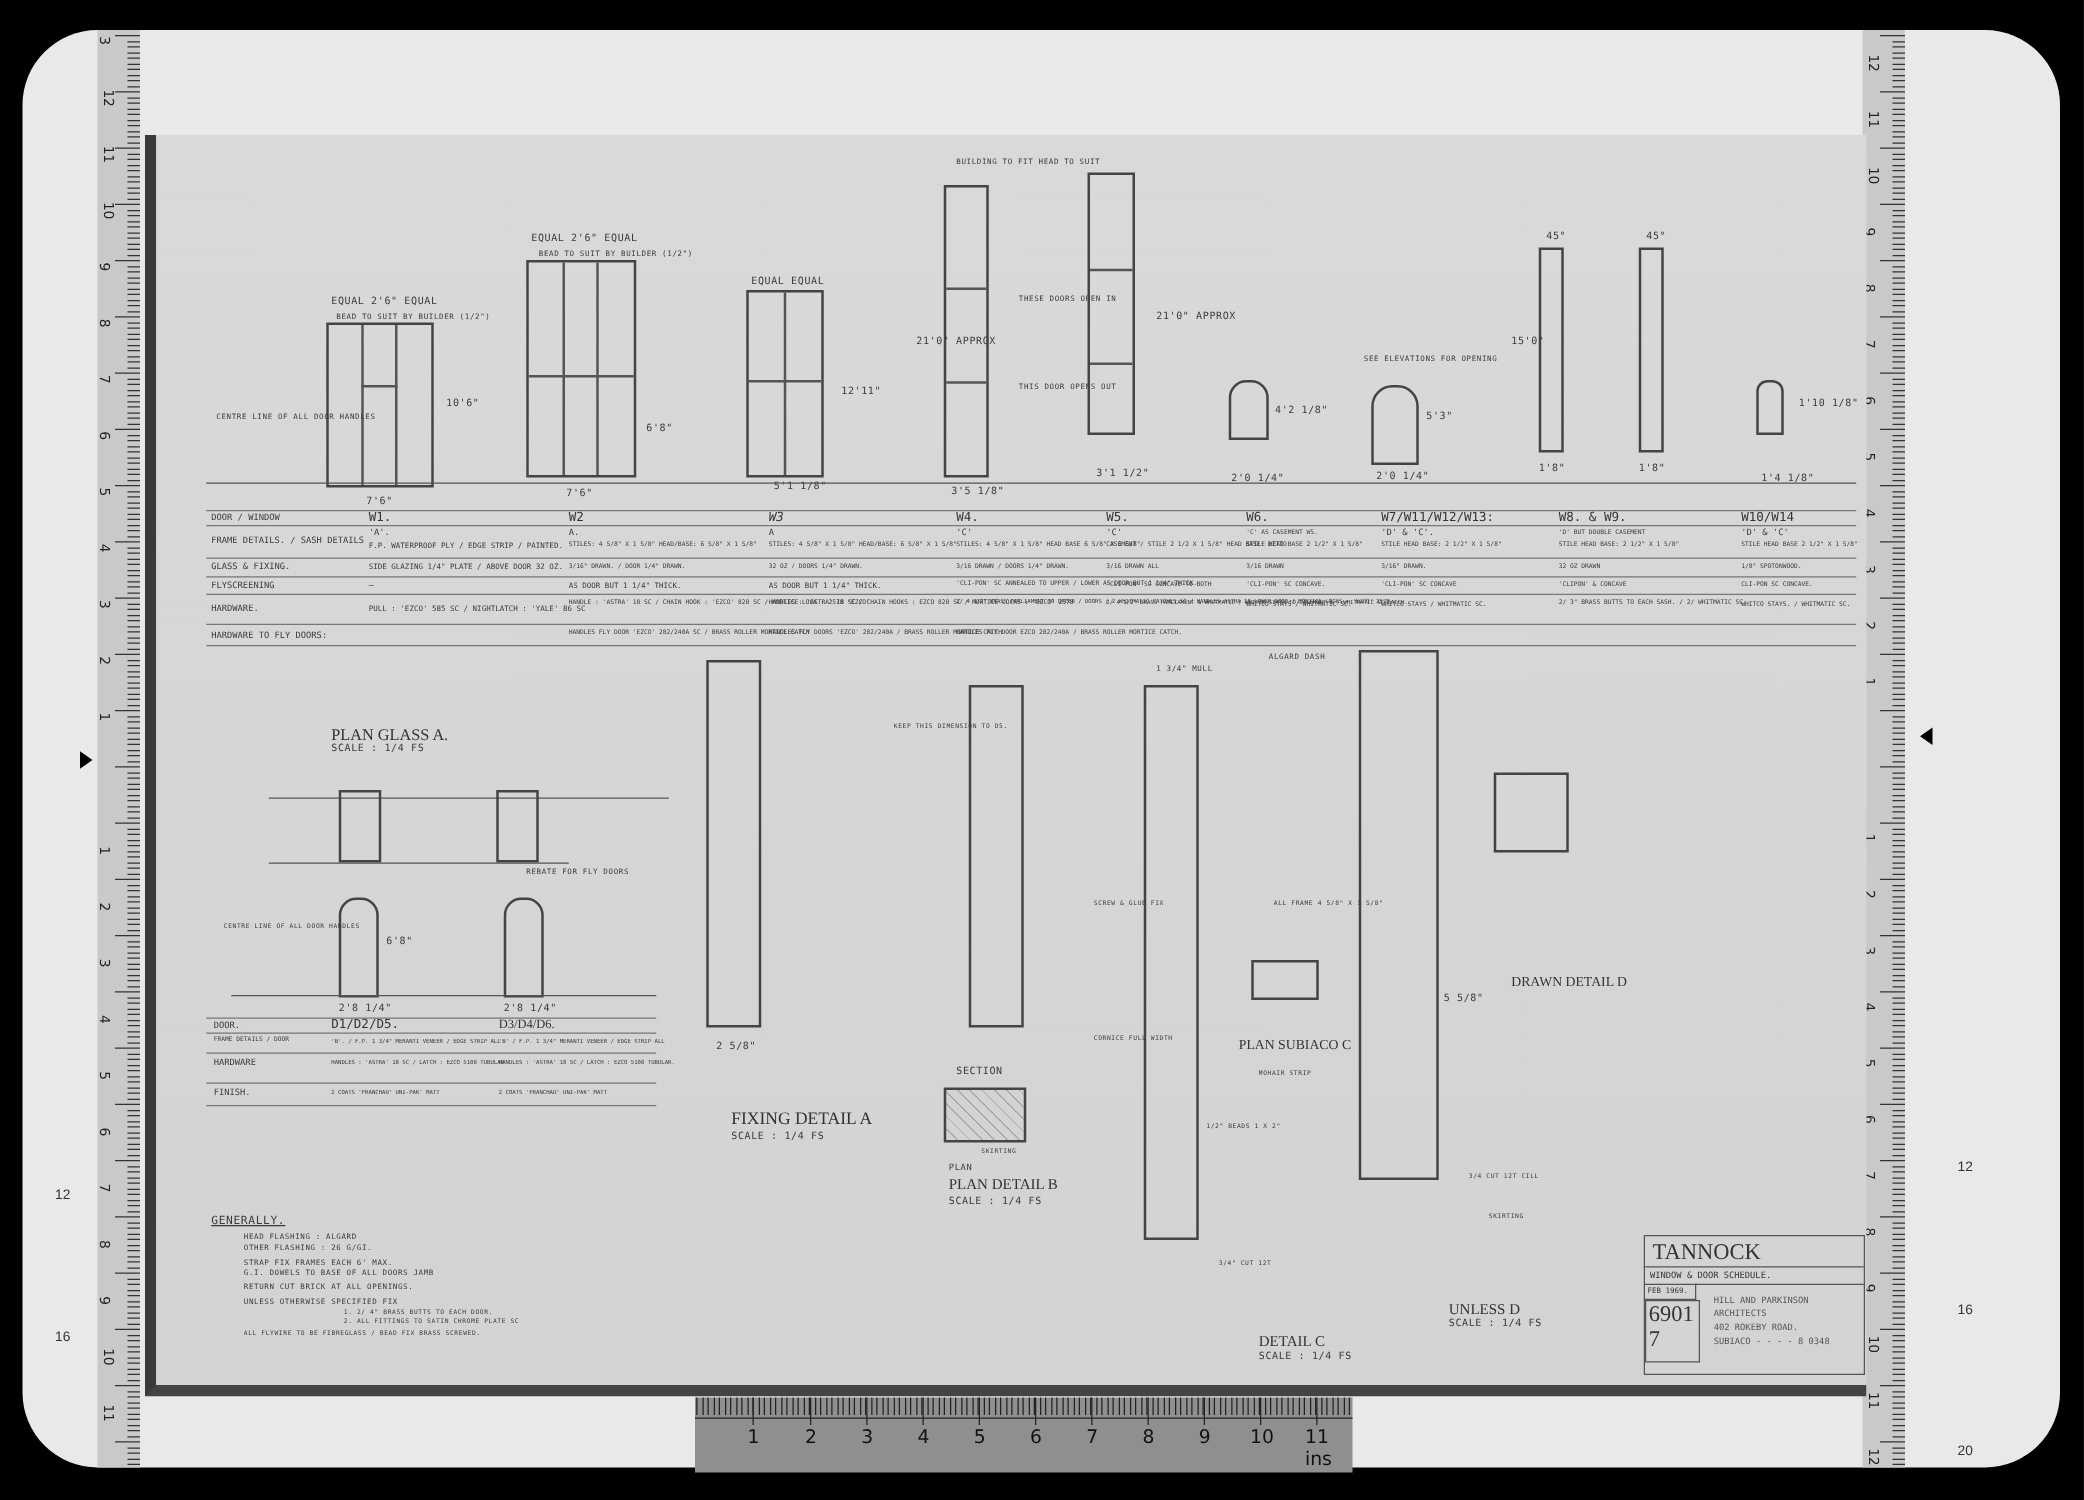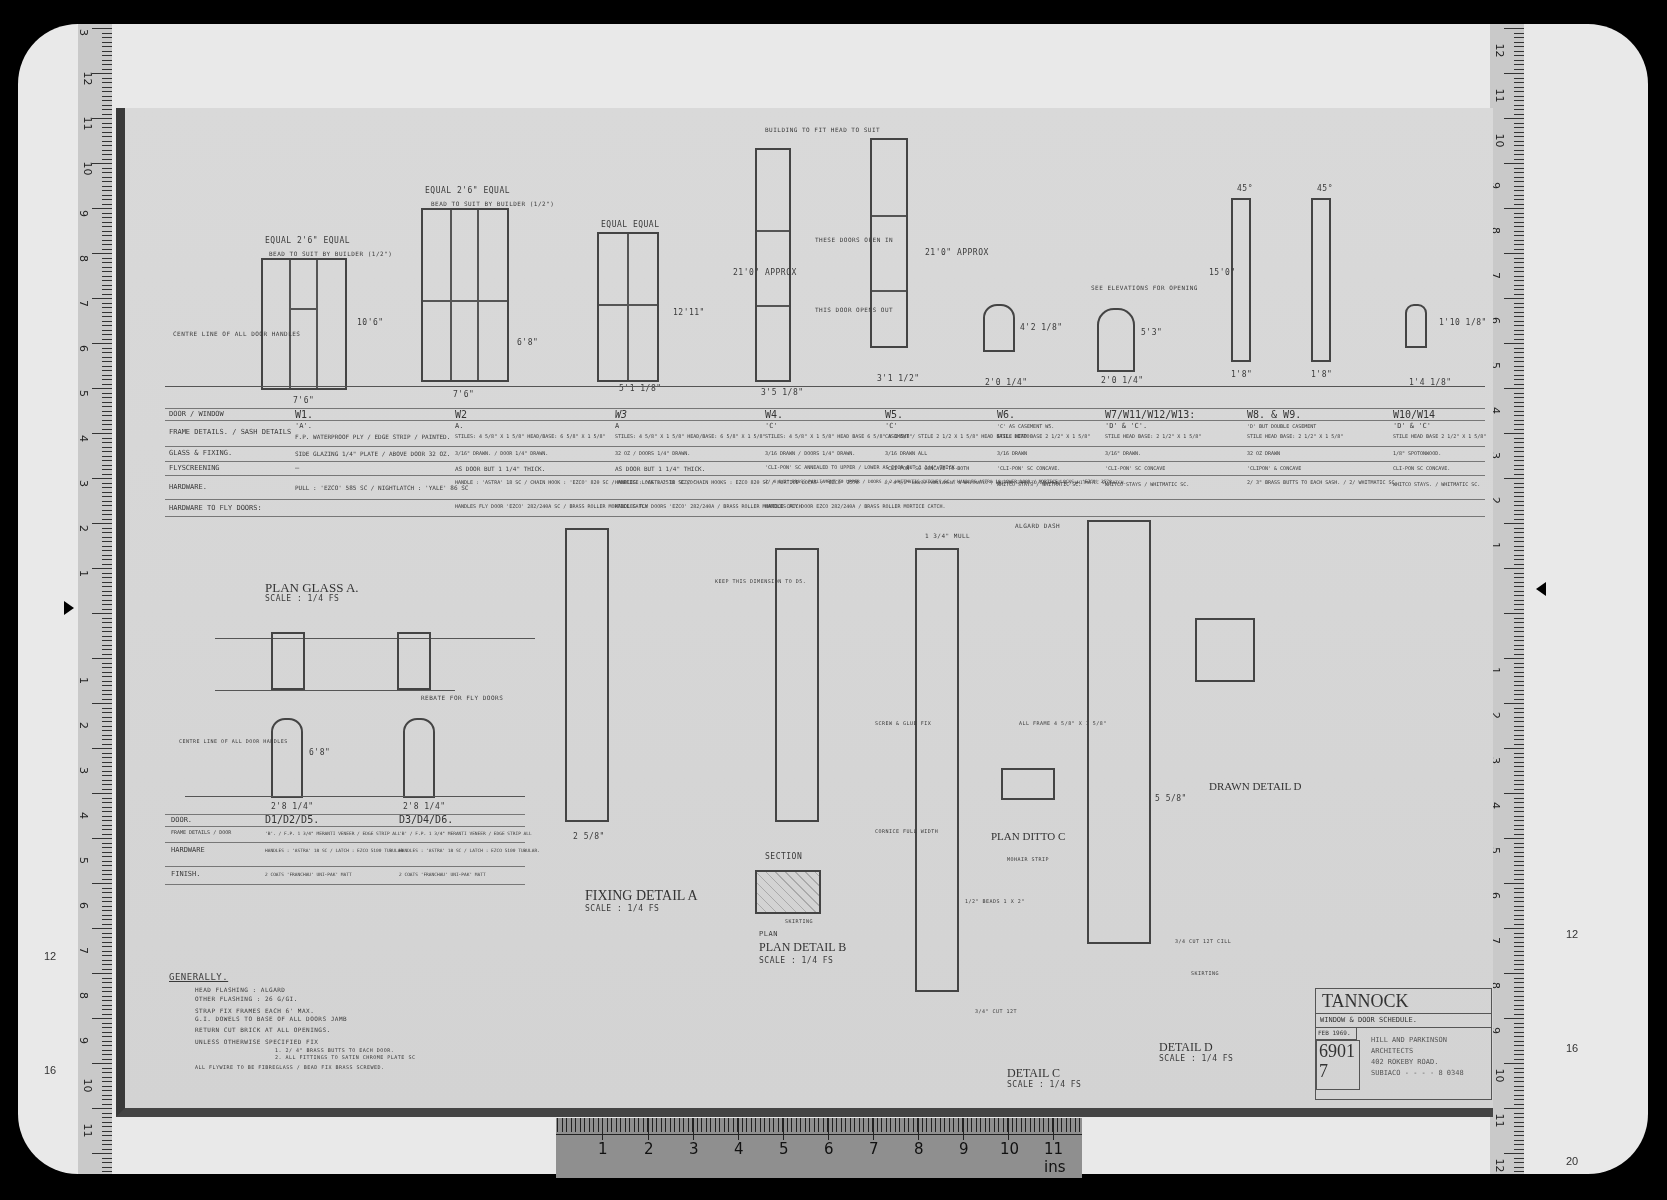--- a/index.html
+++ b/index.html
@@ -929,21 +929,21 @@
       <div class="row" style="top:52px;"></div>
       <div class="row" style="top:70px;"></div>
       <div class="cell" style="left:6px;top:2px;">DOOR.</div>
       <div class="cell" style="left:6px;top:14px;font-size:5px;">FRAME DETAILS / DOOR</div>
       <div class="cell" style="left:6px;top:32px;">HARDWARE</div>
       <div class="cell" style="left:6px;top:56px;">FINISH.</div>
       <div class="cell hdr" style="left:100px;top:1px;">D1/D2/D5.</div>
       <div class="cell" style="left:100px;top:15px;font-size:4.5px;">'B'. / F.P. 1 3/4" MERANTI VENEER / EDGE STRIP ALL</div>
       <div class="cell" style="left:100px;top:32px;font-size:4.5px;">HANDLES : 'ASTRA' 18 SC / LATCH : EZCO 5100 TUBULAR</div>
       <div class="cell" style="left:100px;top:56px;font-size:4.5px;">2 COATS 'FRANCHAU' UNI-PAK' MATT</div>
-      <div class="cell hdr" style="left:234px;top:1px;">D3/D4/D6.</div>
+      <div class="cell hdr" style="left:234px;top:1px;font-family:Liberation Serif, serif;">D3/D4/D6.</div>
       <div class="cell" style="left:234px;top:15px;font-size:4.5px;">'B' / F.P. 1 3/4" MERANTI VENEER / EDGE STRIP ALL</div>
       <div class="cell" style="left:234px;top:32px;font-size:4.5px;">HANDLES : 'ASTRA' 18 SC / LATCH : EZCO 5100 TUBULAR.</div>
       <div class="cell" style="left:234px;top:56px;font-size:4.5px;">2 COATS 'FRANCHAU' UNI-PAK' MATT</div>
     </div>
 
     <div class="elev" style="left:440px;top:420px;width:40px;height:290px;"></div>
     <div class="big" style="left:460px;top:780px;font-size:14px;">FIXING DETAIL A</div>
     <div class="hand" style="left:460px;top:796px;">SCALE : 1/4 FS</div>
     <div class="hand" style="left:448px;top:724px;">2 5/8"</div>
 
@@ -960,29 +960,29 @@
     <div class="hand" style="left:800px;top:424px;font-size:6px;">1 3/4" MULL</div>
     <div class="hand" style="left:750px;top:612px;font-size:5px;">SCREW &amp; GLUE FIX</div>
     <div class="hand" style="left:750px;top:720px;font-size:5px;">CORNICE FULL WIDTH</div>
     <div class="hand" style="left:840px;top:790px;font-size:5px;">1/2" BEADS 1 x 2"</div>
     <div class="hand" style="left:850px;top:900px;font-size:5px;">3/4" CUT 12T</div>
     <div class="big" style="left:882px;top:958px;font-size:12px;">DETAIL C</div>
     <div class="hand" style="left:882px;top:972px;">SCALE : 1/4 FS</div>
 
     <div class="elev" style="left:876px;top:660px;width:50px;height:28px;"></div>
     <div class="hand" style="left:894px;top:612px;font-size:5px;">ALL FRAME 4 5/8" x 1 5/8"</div>
-    <div class="big" style="left:866px;top:722px;font-size:11px;">PLAN DITTO C</div>
+    <div class="big" style="left:866px;top:722px;font-size:11px;">PLAN SUBIACO C</div>
     <div class="hand" style="left:882px;top:748px;font-size:5px;">MOHAIR STRIP</div>
 
     <div class="elev" style="left:962px;top:412px;width:60px;height:420px;"></div>
     <div class="hand" style="left:890px;top:414px;font-size:6px;">ALGARD DASH</div>
     <div class="hand" style="left:1050px;top:830px;font-size:5px;">3/4 CUT 12T CILL</div>
     <div class="hand" style="left:1066px;top:862px;font-size:5px;">SKIRTING</div>
     <div class="hand" style="left:1030px;top:686px;">5 5/8"</div>
-    <div class="big" style="left:1034px;top:932px;font-size:12px;">DETAIL D</div>
+    <div class="big" style="left:1034px;top:932px;font-size:12px;">UNLESS D</div>
     <div class="hand" style="left:1034px;top:946px;">SCALE : 1/4 FS</div>
 
     <div class="elev" style="left:1070px;top:510px;width:56px;height:60px;"></div>
     <div class="big" style="left:1084px;top:672px;font-size:11px;">DRAWN DETAIL D</div>
 
     <div class="hand" style="left:44px;top:864px;font-size:9px;text-decoration:underline;">GENERALLY.</div>
     <div class="hand" style="left:70px;top:878px;font-size:6px;">HEAD FLASHING : ALGARD</div>
     <div class="hand" style="left:70px;top:887px;font-size:6px;">OTHER FLASHING : 26 G/GI.</div>
     <div class="hand" style="left:70px;top:899px;font-size:6px;">STRAP FIX FRAMES EACH 6' MAX.</div>
     <div class="hand" style="left:70px;top:907px;font-size:6px;">G.I. DOWELS TO BASE OF ALL DOORS JAMB</div>

